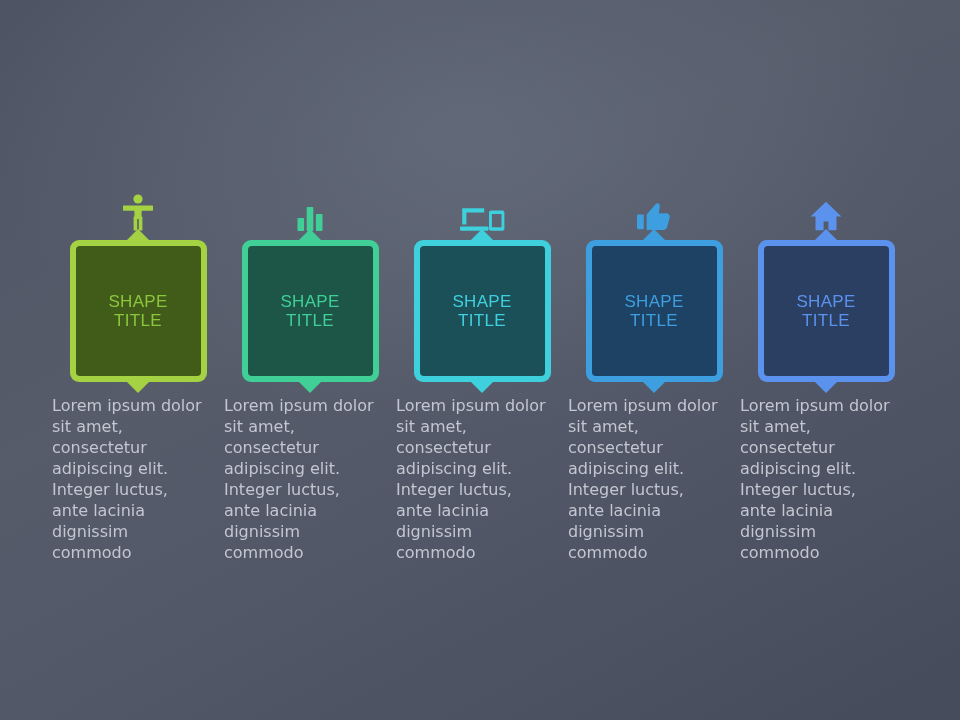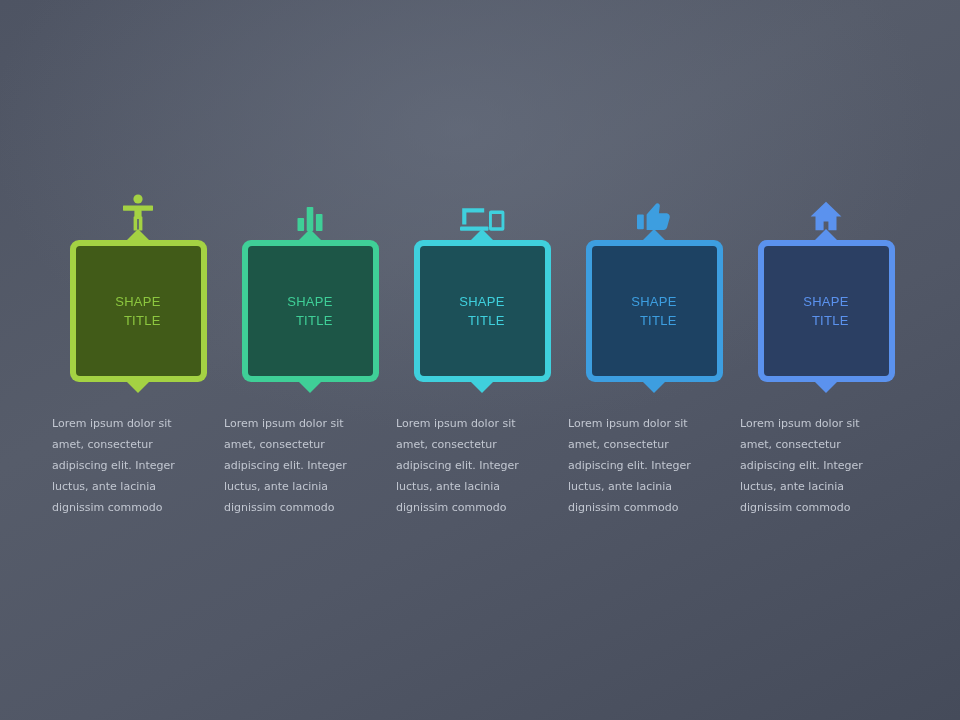--- a/index.html
+++ b/index.html
@@ -84,33 +84,33 @@
     top: 6px;
     right: 6px;
     bottom: 6px;
     border-radius: 4px;
     display: flex;
     align-items: center;
     justify-content: center;
   }
 
   .box-title {
-    text-align: right;
-    font-size: 13px;
+    text-align: center;
+    font-size: 17px;
     line-height: 19px;
     letter-spacing: 0.3px;
     font-family: "Liberation Sans", sans-serif;
     white-space: pre-line;
   }
 
   .body-text {
-    margin-top: 31px;
+    margin-top: 13px;
     width: 150px;
     color: #c2c7d1;
-    font-size: 11px;
+    font-size: 16px;
     line-height: 21px;
     font-family: "DejaVu Sans", sans-serif;
   }
 </style>
 </head>
 <body>
 
 <div id="slide">
   <div id="cards">
       <div class="card-col" style="left: 52px;">

